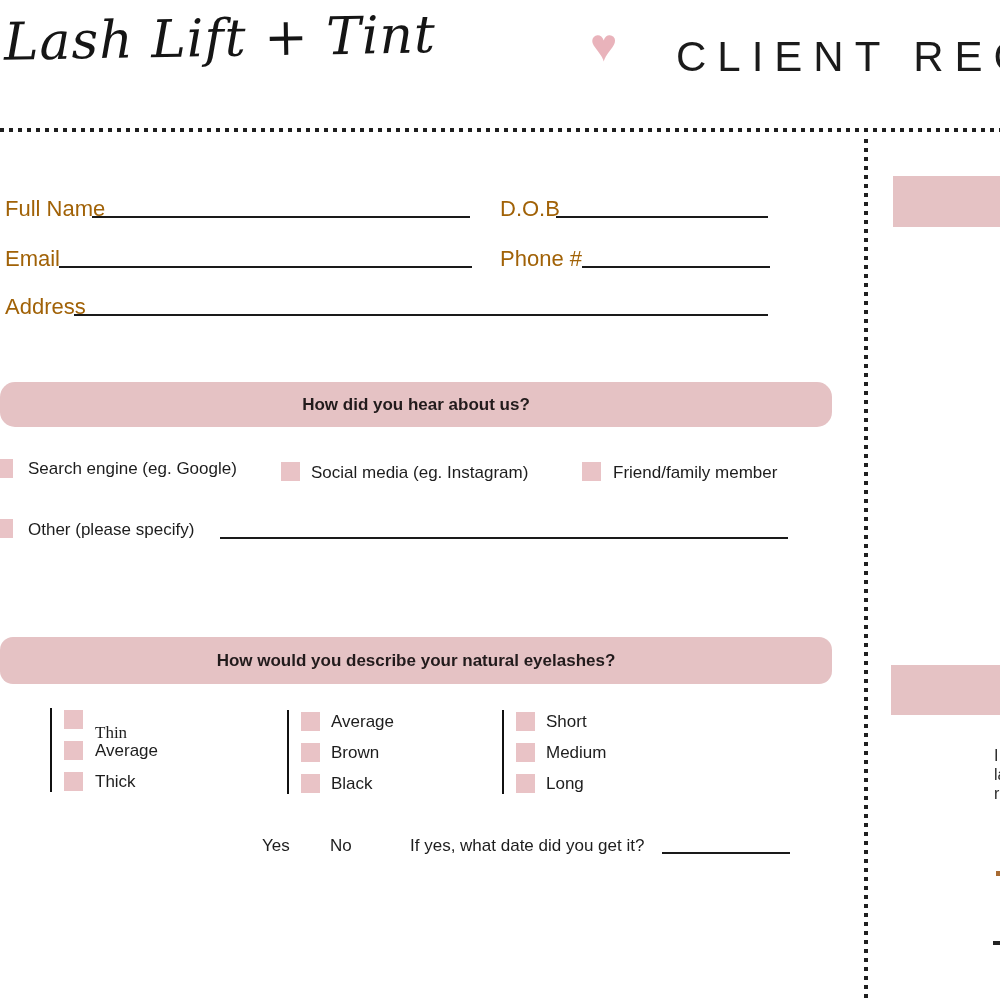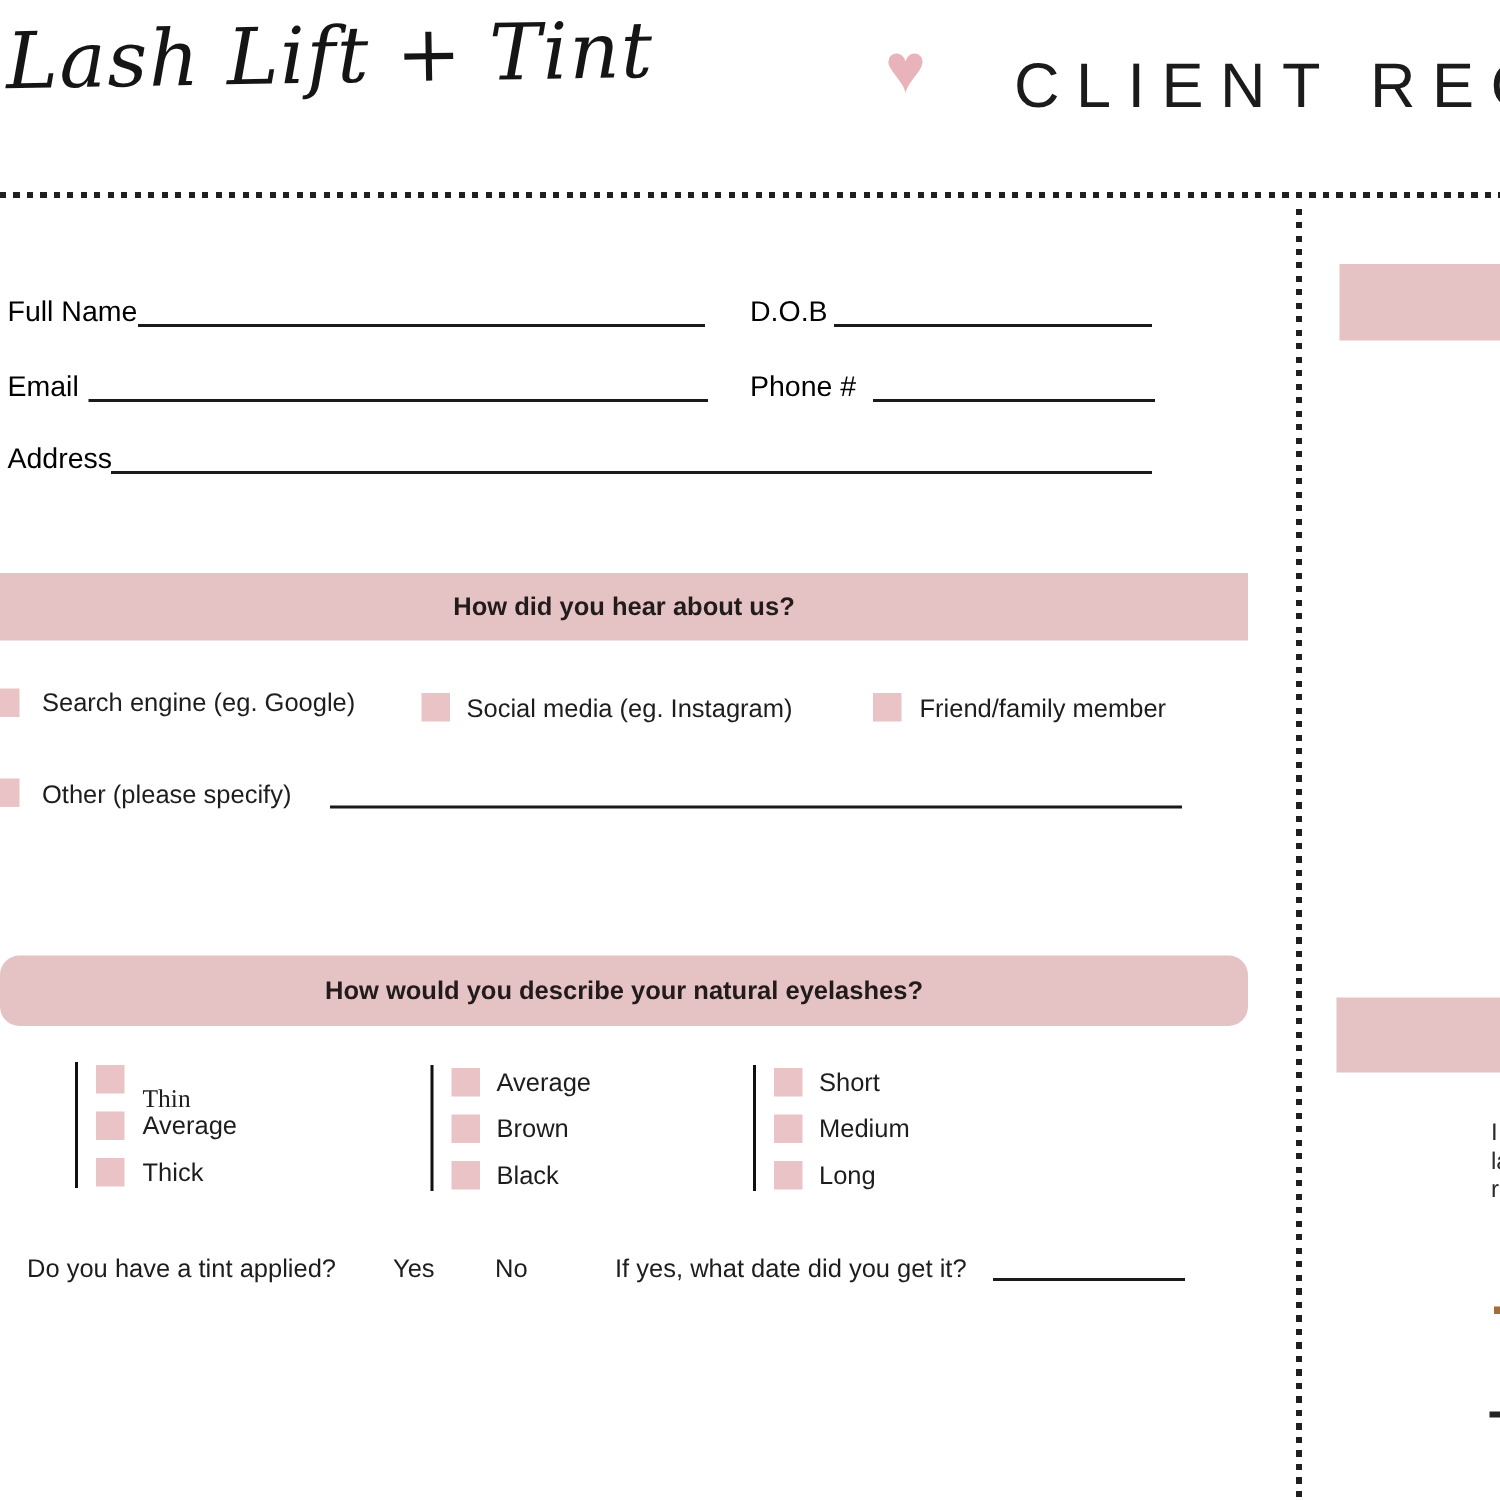--- a/index.html
+++ b/index.html
@@ -22,21 +22,21 @@
   
   .hr-dotted{
     left:0;top:128px;width:1000px;height:4px;
     background:repeating-linear-gradient(to right,#1f1f1f 0 4px,transparent 4px 9px);
   }
   .vr-dotted{
     left:864px;top:139px;width:4px;height:861px;
     background:repeating-linear-gradient(to bottom,#1f1f1f 0 4px,transparent 4px 9px);
   }
   
-  .lbl{font-size:19px;line-height:20px;color:#000000;white-space:nowrap;}
+  .lbl{font-size:22px;line-height:20px;color:#a16207;white-space:nowrap;}
   .wline{border-bottom:2px solid #1a1a1a;height:0;}
   
   .banner{
     background:#e5c2c4;display:flex;align-items:center;justify-content:center;
   }
   .banner .btxt{font-size:17px;font-weight:700;color:#221b1c;white-space:nowrap;}
   
   .cbox{width:19px;height:19px;background:#e9c3c6;}
   .opt-lbl{font-size:17px;line-height:19px;white-space:nowrap;color:#1d1d1d;}
   .vline{width:2px;background:#111;}
@@ -66,21 +66,21 @@
 
   <div class="abs lbl" style="left:5px;top:249px;">Email</div>
   <div class="abs wline" style="left:59px;top:266px;width:413px;"></div>
 
   <div class="abs lbl" style="left:500px;top:249px;">Phone #</div>
   <div class="abs wline" style="left:582px;top:266px;width:188px;"></div>
 
   <div class="abs lbl" style="left:5px;top:297px;">Address</div>
   <div class="abs wline" style="left:74px;top:314px;width:694px;"></div>
 
-  <div class="abs banner" style="left:0;top:382px;width:832px;height:45px;">
+  <div class="abs banner" style="left:0;top:382px;width:832px;height:45px;border-radius:15px;">
     <span class="btxt">How did you hear about us?</span>
   </div>
 
   <div class="abs cbox" style="left:-6px;top:459px;"></div>
   <div class="abs opt-lbl" style="left:28px;top:459px;">Search engine (eg. Google)</div>
 
   <div class="abs cbox" style="left:281px;top:462px;"></div>
   <div class="abs opt-lbl" style="left:311px;top:463px;">Social media (eg. Instagram)</div>
 
   <div class="abs cbox" style="left:582px;top:462px;"></div>
@@ -111,21 +111,20 @@
   <div class="abs opt-lbl" style="left:331px;top:774px;text-align:right;">Black</div>
 
   <div class="abs vline" style="left:502px;top:710px;height:84px;"></div>
   <div class="abs cbox" style="left:516px;top:712px;"></div>
   <div class="abs opt-lbl" style="left:546px;top:712px;">Short</div>
   <div class="abs cbox" style="left:516px;top:743px;"></div>
   <div class="abs opt-lbl" style="left:546px;top:743px;">Medium</div>
   <div class="abs cbox" style="left:516px;top:774px;"></div>
   <div class="abs opt-lbl" style="left:546px;top:774px;">Long</div>
 
-  <div class="abs tint-txt" style="left:18px;top:836px;">Do you have a tint applied?</div>
   <div class="abs tint-txt bold" style="left:262px;top:836px;">Yes</div>
   <div class="abs tint-txt bold" style="left:330px;top:836px;">No</div>
   <div class="abs tint-txt" style="left:410px;top:836px;"><span>If </span><span class="bold">yes</span><span>, what date did you get it?</span></div>
   <div class="abs wline" style="left:662px;top:852px;width:128px;"></div>
 
 
   <div class="abs banner" style="left:893px;top:176px;width:160px;height:51px;"></div>
   <div class="abs banner" style="left:891px;top:665px;width:160px;height:50px;"></div>
 
   <div class="abs frag" style="left:994px;top:747px;">I</div>

